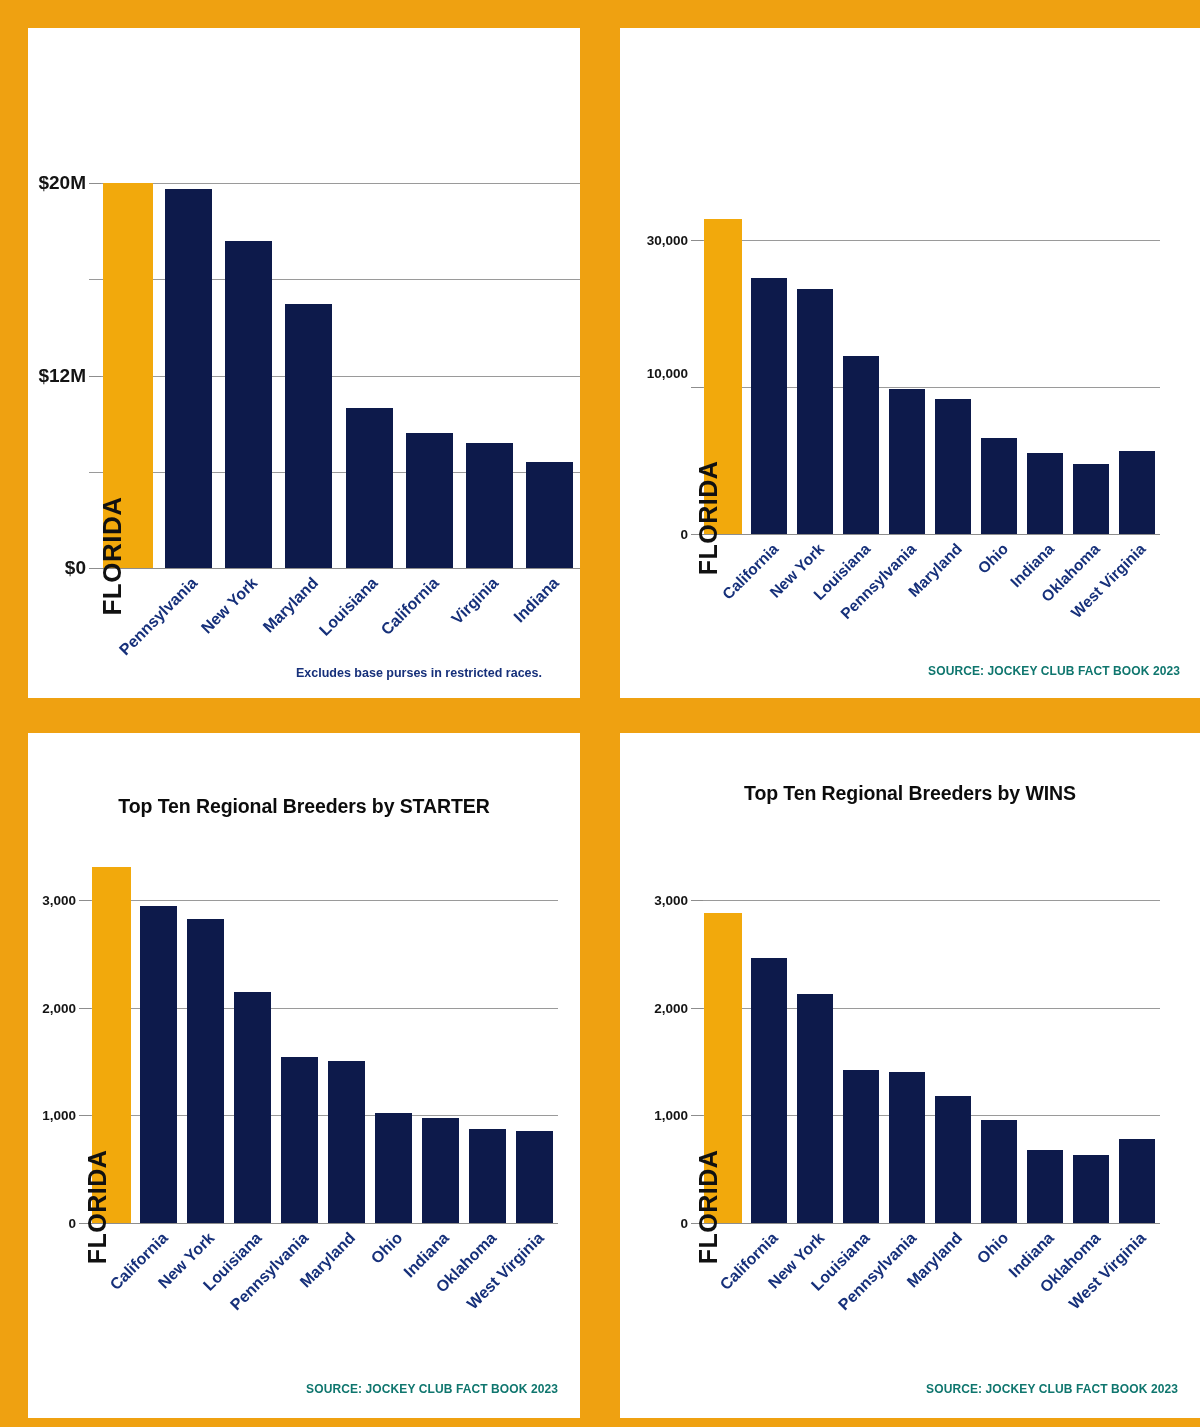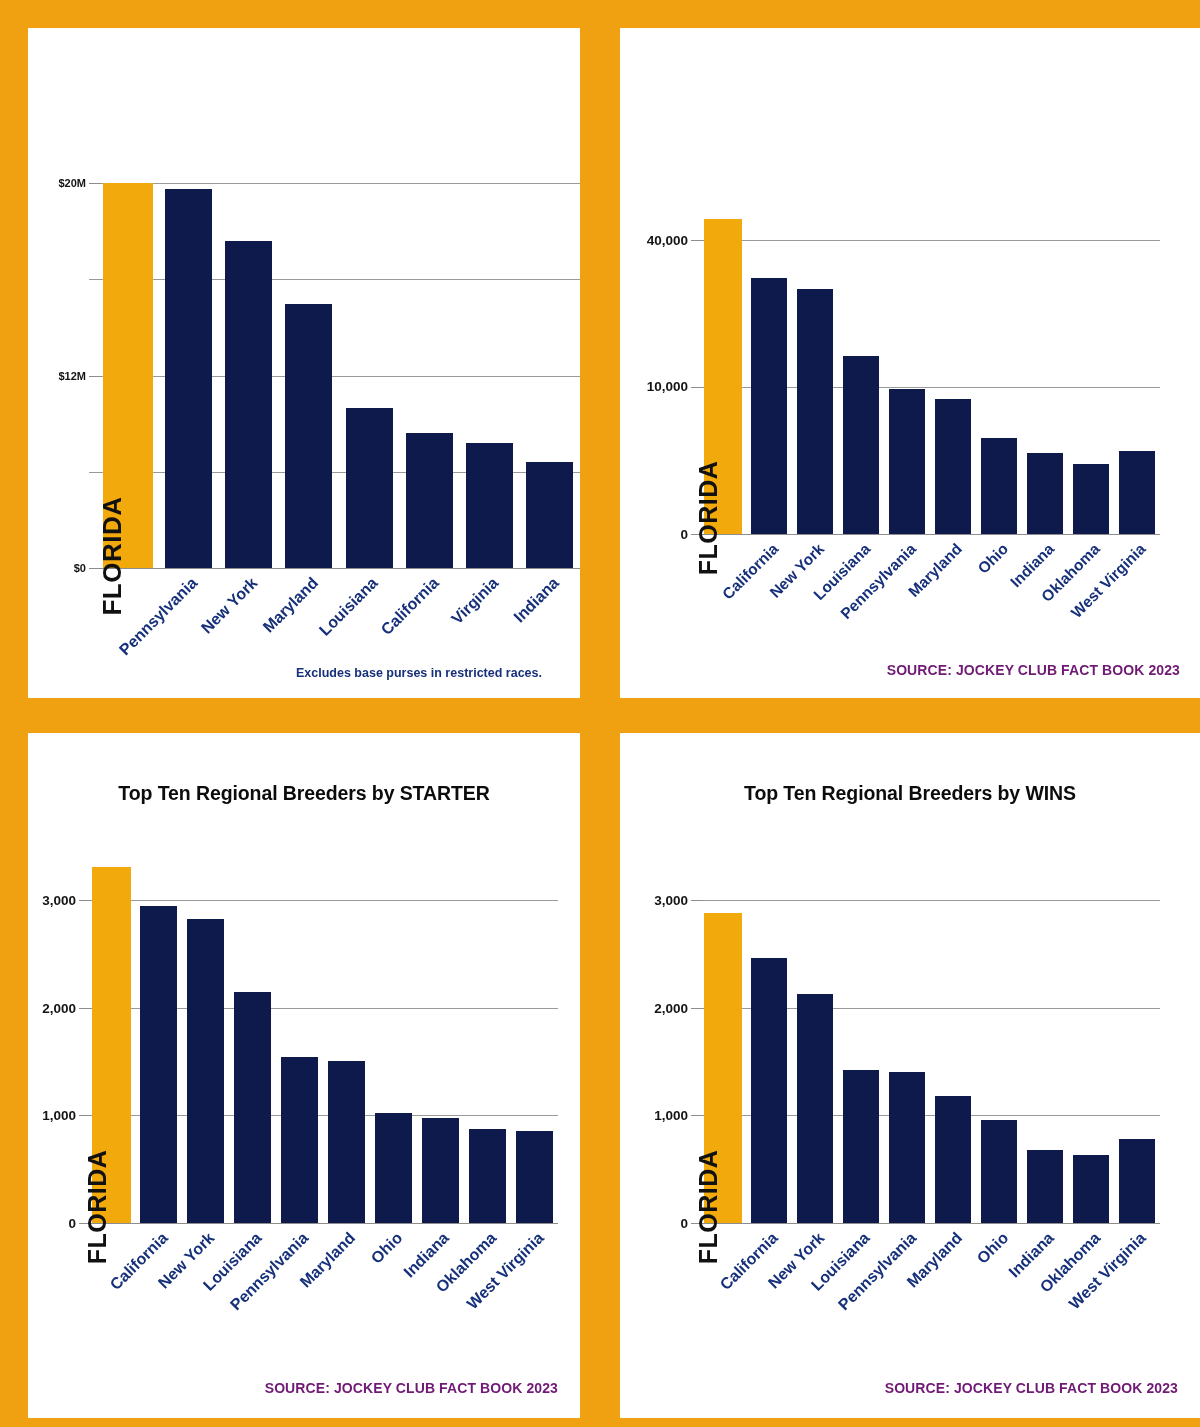--- a/index.html
+++ b/index.html
@@ -25,21 +25,21 @@
   }
   .panel-title {
     text-align: center;
     font-weight: bold;
     color: #0c0c0c;
     line-height: 1.28;
     letter-spacing: -0.1px;
   }
   .p1 .panel-title { font-size: 19.5px; padding: 38px 44px 0 44px; }
   .p2 .panel-title { font-size: 19.5px; padding: 52px 20px 0 20px; }
-  .p3 .panel-title { font-size: 19.5px; padding: 48px 20px 0 20px; }
+  .p3 .panel-title { font-size: 19.5px; padding: 61px 20px 0 20px; }
   .p4 .panel-title { font-size: 19.5px; padding: 48px 20px 0 20px; }
 
   .plotbox { position: absolute; }
 
   .gridline {
     position: absolute; left: 0; right: 0;
     height: 1px; background: #9a9a9a;
   }
   .gridline.baseline { background: #8d8d8d; }
   .tick-minor {
@@ -49,21 +49,21 @@
   .tick-major-stub {
     position: absolute; left: -9px; width: 12px;
     height: 1px; background: #8d8d8d;
   }
   .ylabel {
     position: absolute; right: calc(100% + 12px);
     transform: translateY(-50%);
     font-size: 13.5px; font-weight: bold; color: #141414;
     white-space: nowrap;
   }
-  .p1 .ylabel { font-size: 11px; }
+  .p1 .ylabel { font-size: 19px; }
 
   .bars {
     position: absolute; left: 0; right: 0; bottom: 0; top: 0;
     display: flex; align-items: flex-end;
   }
   .barslot { flex: 1 1 0; height: 100%; position: relative; display: flex; align-items: flex-end; justify-content: center; }
   .bar {
     width: 78%;
     background: #0d1a4b;
     position: relative;
@@ -99,22 +99,22 @@
   .p1 .xtext { font-size: 16px; }
   .p3 .xtext, .p4 .xtext { font-size: 16px; }
 
   .note {
     position: absolute;
     font-size: 12.5px; font-weight: bold;
     color: #16307a;
   }
   .source {
     position: absolute;
-    font-size: 14px; font-weight: bold;
-    color: #701a75; letter-spacing: 0.1px;
+    font-size: 12px; font-weight: bold;
+    color: #0f766e; letter-spacing: 0.1px;
   }
 </style>
 </head>
 <body>
 
 <div class="grid">
 
   <div class="panel p1">
     <div class="plotbox" id="plot-awards" style="left:70px; top:155px; width:482px; height:385px;">
         <div class="gridline baseline" style="top: 385px;"></div>
@@ -206,24 +206,24 @@
     <div class="note" style="left:268px; top:638px;">Excludes base purses in restricted races.</div>
   </div>
 
   <div class="panel p2">
     <div class="plotbox" id="plot-starts" style="left:80px; top:190px; width:460px; height:316px;">
         <div class="gridline baseline" style="top: 316px;"></div>
         <div class="tick-major-stub" style="top: 316px;"></div>
         <div class="ylabel" style="top: 316px;">0</div>
         <div class="gridline" style="top: 169.023px;"></div>
         <div class="tick-major-stub" style="top: 169.023px;"></div>
-        <div class="ylabel" style="top: 168px;">10,000</div>
+        <div class="ylabel" style="top: 155px;">10,000</div>
         <div class="gridline" style="top: 22.0465px;"></div>
         <div class="tick-major-stub" style="top: 22.0465px;"></div>
-        <div class="ylabel" style="top: 22.0465px;">40,000</div>
+        <div class="ylabel" style="top: 22.0465px;">30,000</div>
         <div class="bars">
           <div class="barslot">
             <div class="bar hl" title="FLORIDA: 21400" style="height: 314.53px;">
               <div class="fl-label">FLORIDA</div>
             </div>
           </div>
           <div class="barslot">
             <div class="bar" title="California: 17400" style="height: 255.74px;"></div>
           </div>
           <div class="barslot">

